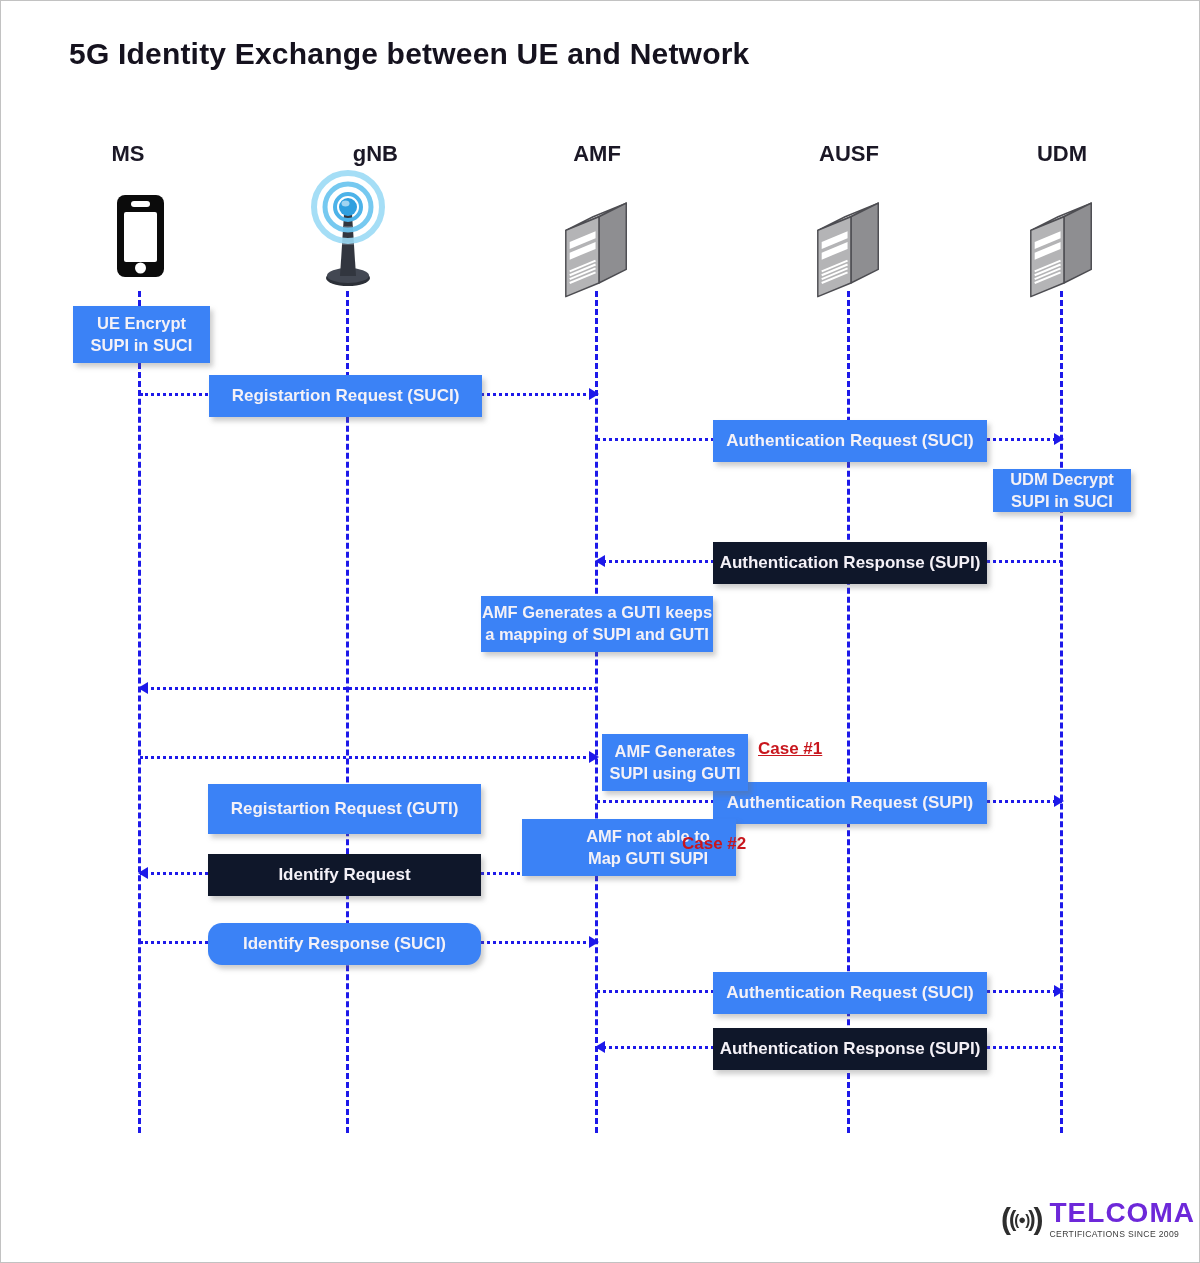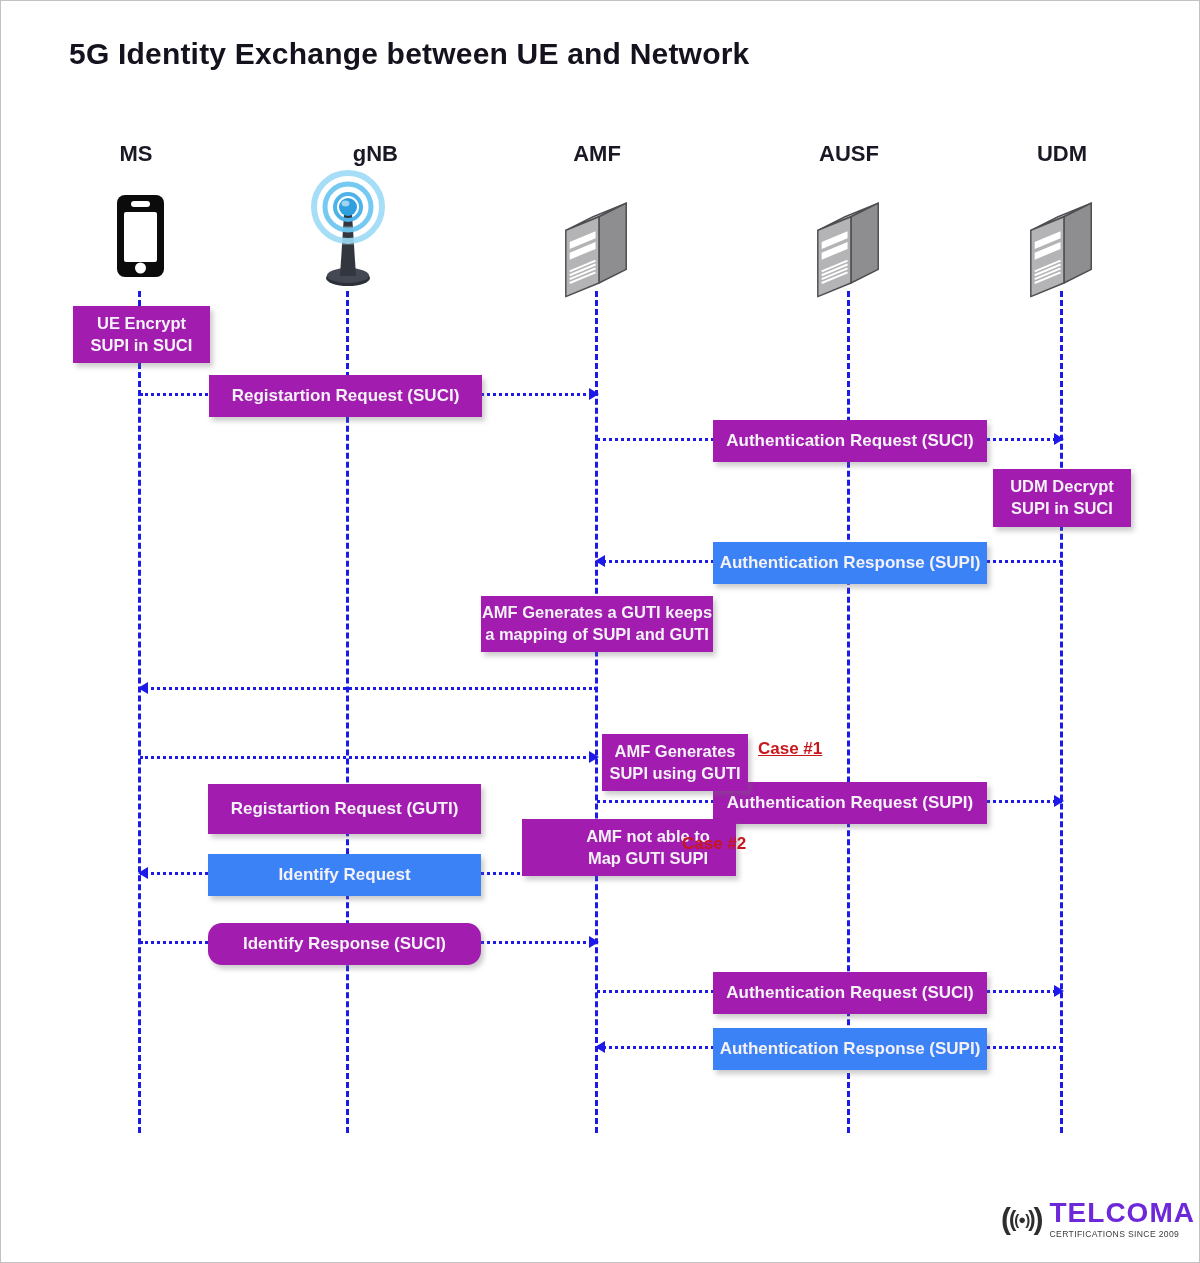--- a/index.html
+++ b/index.html
@@ -35,29 +35,29 @@
     border-right:10px solid #1d19e9;
   }
   
   .box{
     position:absolute;z-index:3;display:flex;flex-direction:column;
     align-items:center;justify-content:center;text-align:center;
     color:#f4f1f7;font-weight:600;box-shadow:3px 4px 5px rgba(110,110,110,.35);
   }
   .msg{font-size:17px;}
   .note{font-size:16.5px;line-height:1.32;}
-  .purple{background:#a21caf;}
-  .red{background:#3b82f6;}
+  .purple{background:#3b82f6;}
+  .red{background:#0f172a;}
   .case-label{
     position:absolute;z-index:3;color:#c8161d;font-weight:700;font-size:17px;
   }
   
   #lf-ms{left:137px;} #lf-gnb{left:345px;} #lf-amf{left:594px;}
   #lf-ausf{left:846px;} #lf-udm{left:1059px;}
-  #al-ms{left:85px;} #al-gnb{left:297px;text-align:right;} #al-amf{left:546px;}
+  #al-ms{left:77px;} #al-gnb{left:297px;text-align:right;} #al-amf{left:546px;}
   #al-ausf{left:798px;} #al-udm{left:1011px;}
   #ic-ms{left:112px;top:192px;} #ic-gnb{left:301px;top:167px;}
   #ic-amf{left:557px;top:190px;} #ic-ausf{left:809px;top:190px;} #ic-udm{left:1022px;top:190px;}
   #a1{left:139px;width:457px;top:392px;}
   #a2{left:596px;width:465px;top:437px;}
   #a3{left:596px;width:465px;top:559px;}
   #a4{left:139px;width:457px;top:686px;}
   #a5{left:139px;width:457px;top:755px;}
   #a6{left:596px;width:465px;top:799px;}
   #a7{left:139px;width:457px;top:871px;}
@@ -68,21 +68,21 @@
   #m2{left:712px;top:419px;width:274px;height:42px;}
   #m3{left:712px;top:541px;width:274px;height:42px;}
   #m4{left:207px;top:668px;width:273px;height:42px;}
   #m5{left:207px;top:737px;width:273px;height:50px;margin-top:46px;}
   #m6{left:712px;top:781px;width:274px;height:42px;}
   #m7{left:207px;top:853px;width:273px;height:42px;}
   #m8{left:207px;top:922px;width:273px;height:42px;border-radius:14px;}
   #m9{left:712px;top:971px;width:274px;height:42px;}
   #m10{left:712px;top:1027px;width:274px;height:42px;}
   #n1{left:72px;top:305px;width:137px;height:57px;}
-  #n2{left:992px;top:468px;width:138px;height:58px;}
+  #n2{left:992px;top:468px;width:138px;height:43px;}
   #n3{left:480px;top:595px;width:232px;height:56px;}
   #n4{left:601px;top:733px;width:146px;height:57px;}
   #n5{left:521px;top:818px;width:176px;height:57px;padding-left:38px;}
   #c1{left:757px;top:738px;text-decoration:underline;}
   #c2{left:681px;top:833px;}
   
   .logo{
     position:absolute;left:1000px;top:1198px;display:flex;align-items:center;
     gap:6px;z-index:3;
   }

